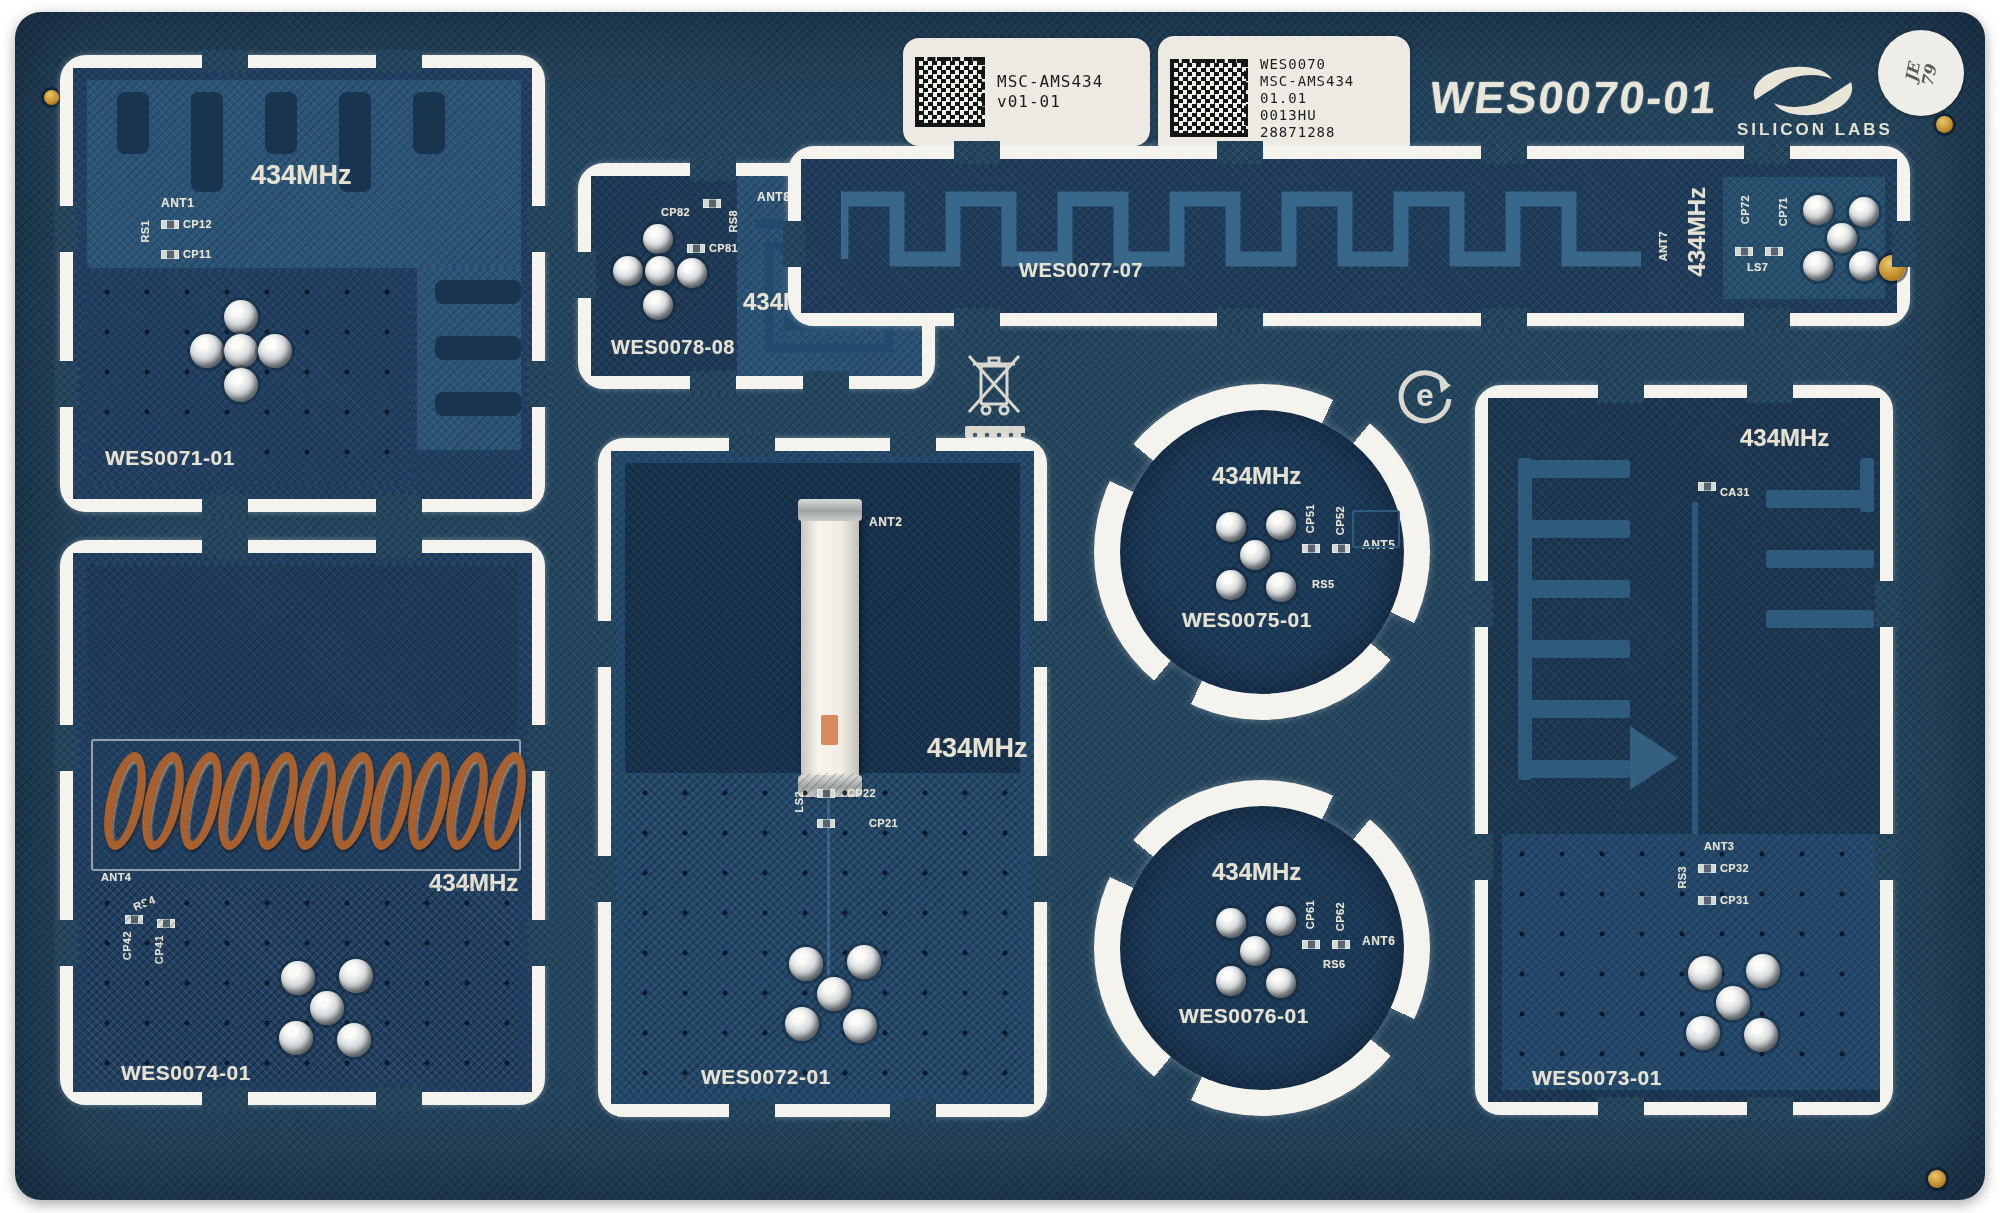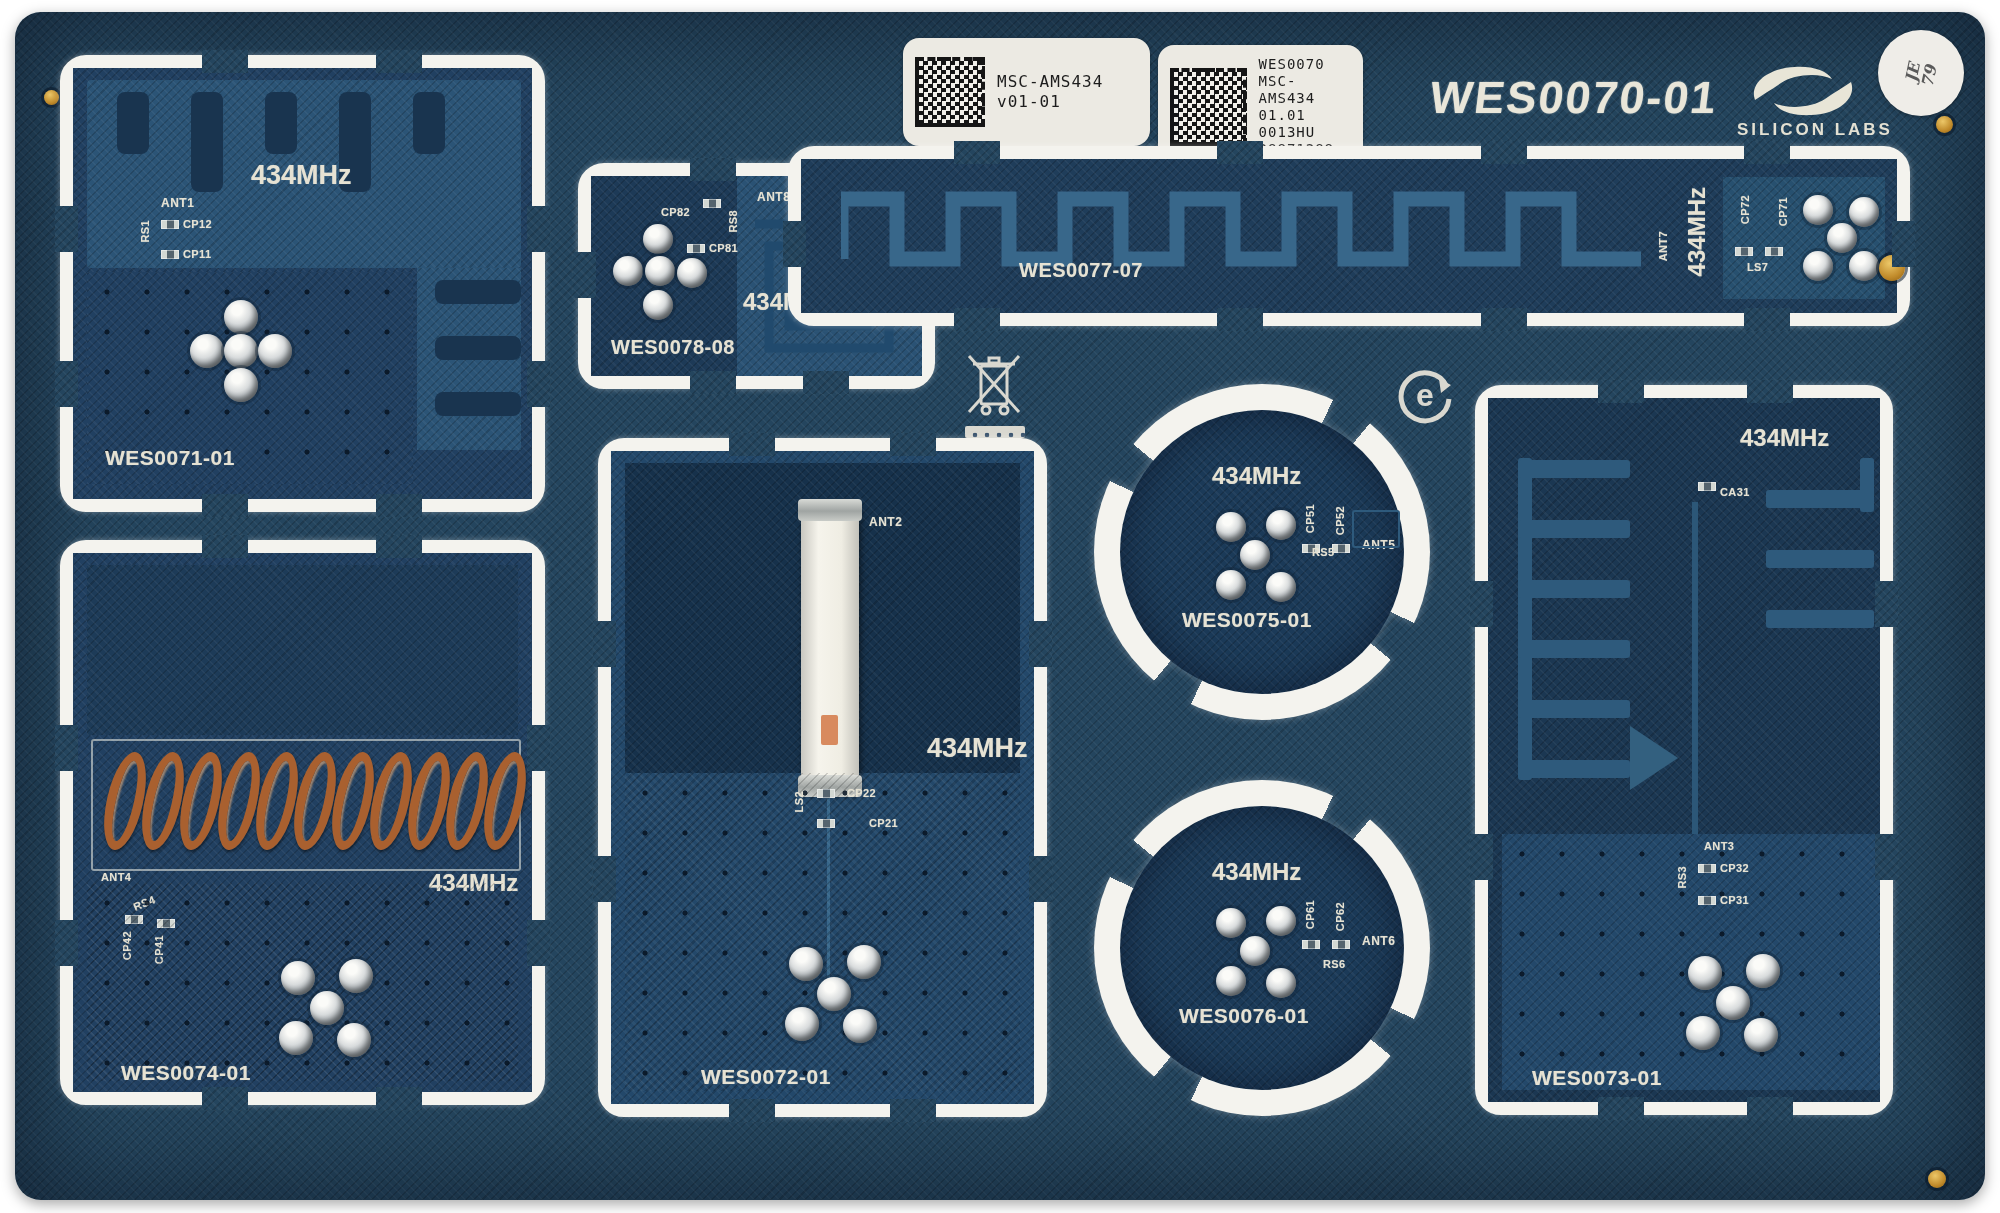--- a/index.html
+++ b/index.html
@@ -86,21 +86,21 @@
 <div id="stage">
   <div id="panel">
 
     <div class="sticker-label" style="left:888px;top:26px;width:247px;height:108px;">
       <div class="dm" style="width:70px;height:70px;"></div>
       <div class="lbl-text">
         <div>MSC-AMS434</div>
         <div>v01-01</div>
       </div>
     </div>
-    <div class="sticker-label" style="left:1143px;top:24px;width:205px;height:124px;margin-top:9px;">
+    <div class="sticker-label" style="left:1143px;top:24px;width:252px;height:124px;">
       <div class="dm" style="width:78px;height:78px;"></div>
       <div class="lbl-text small">
         <div>WES0070</div>
         <div>MSC-AMS434</div>
         <div>01.01</div>
         <div>0013HU</div>
         <div>28871288</div>
       </div>
     </div>
     <div class="title-text" style="left:1415px;top:60px;">WES0070-01</div>
@@ -317,21 +317,21 @@
         <div class="blob b30" style="left:96px;top:102px;"></div>
         <div class="blob b30" style="left:146px;top:100px;"></div>
         <div class="blob b30" style="left:120px;top:130px;"></div>
         <div class="blob b30" style="left:96px;top:160px;"></div>
         <div class="blob b30" style="left:146px;top:162px;"></div>
         <div class="silk s11 vert" style="left:184px;top:94px;">CP51</div>
         <div class="silk s11 vert" style="left:214px;top:96px;">CP52</div>
         <div class="fp" style="left:182px;top:134px;"></div>
         <div class="fp" style="left:212px;top:134px;"></div>
         <div class="silk s12" style="left:242px;top:128px;">ANT5</div>
-        <div class="silk s11" style="left:192px;top:136px;">RS5</div>
+        <div class="silk s11" style="left:192px;top:168px;">RS5</div>
         <div style="position:absolute;left:232px;top:100px;width:44px;height:34px;border:2px solid #2e5a7c;border-radius:3px;"></div>
         <div class="silk s21" style="left:62px;top:198px;">WES0075-01</div>
       </div>
     </div>
 
     <div class="ringwrap" style="left:1079px;top:768px;width:336px;height:336px;">
       <div class="disc">
         <div class="silk s24" style="left:92px;top:52px;">434MHz</div>
         <div class="blob b30" style="left:96px;top:102px;"></div>
         <div class="blob b30" style="left:146px;top:100px;"></div>

